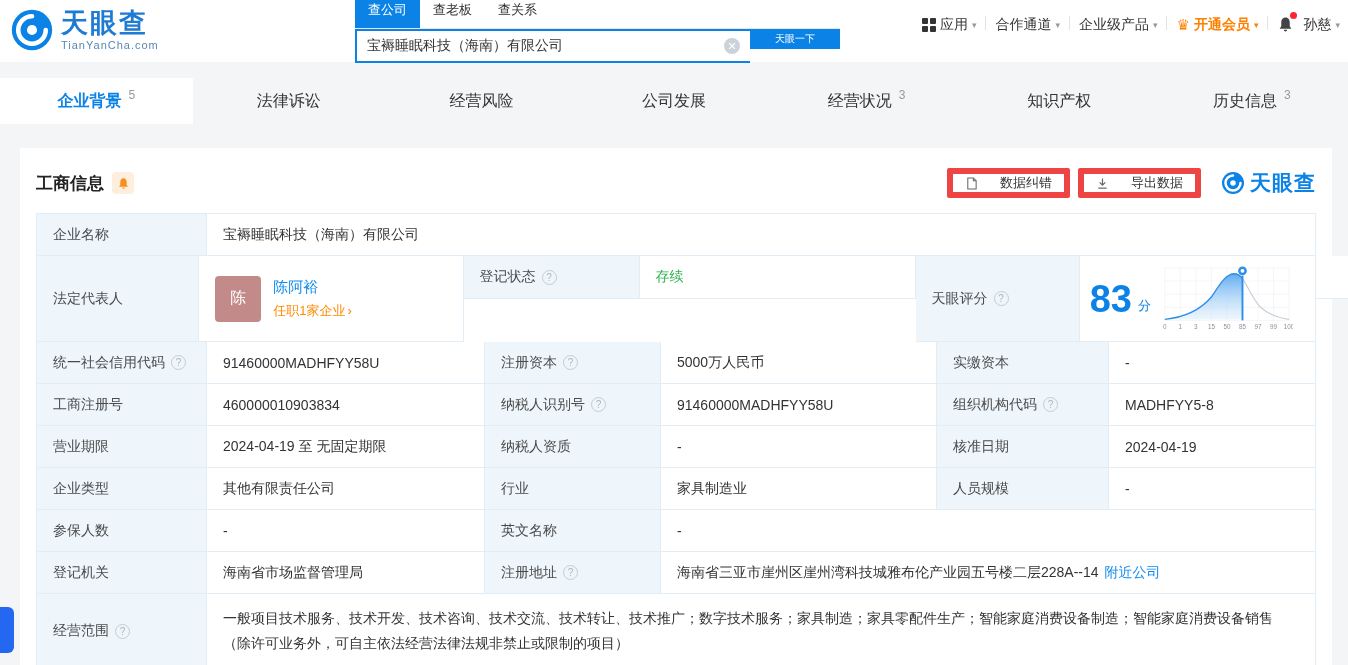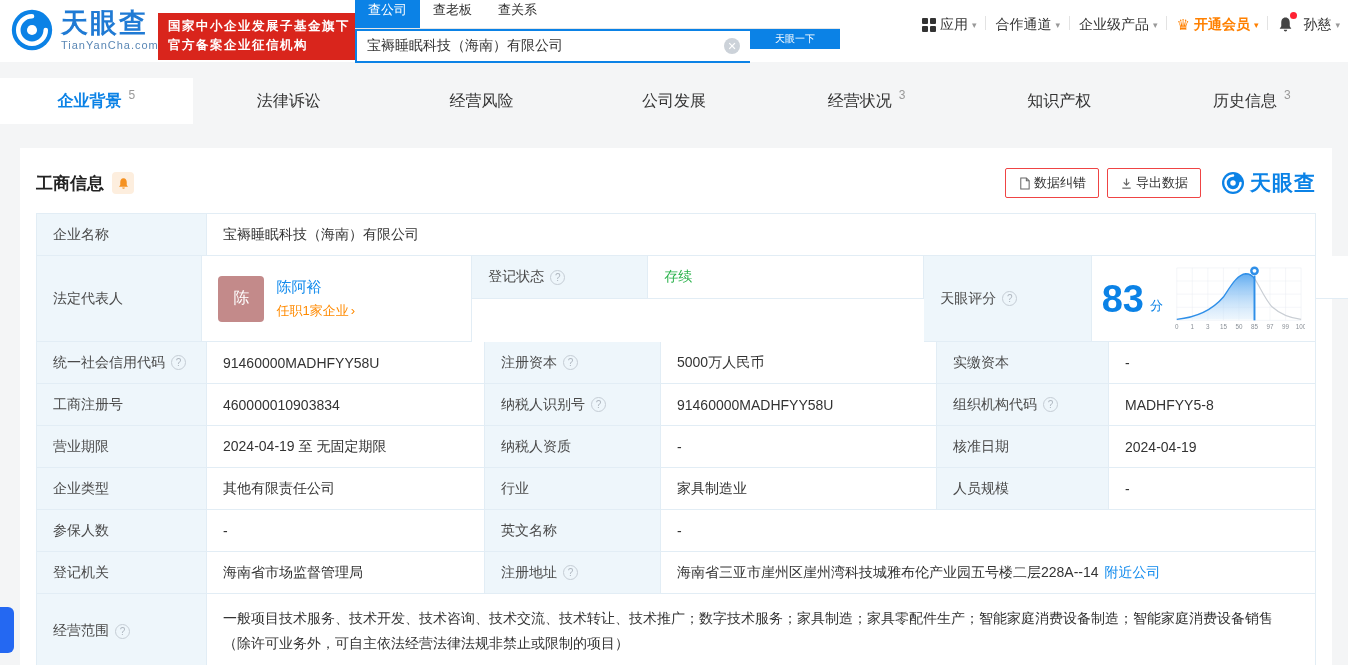--- a/index.html
+++ b/index.html
@@ -37,21 +37,21 @@
   .ntab { flex:1; display:flex; align-items:center; justify-content:center; gap:7px; font-size:16px; color:#333; cursor:pointer; }
   .ntab.active { background:#fff; color:#0b82e6; font-weight:bold; }
   .ncount { font-size:12px; color:#999; font-weight:normal; position:relative; top:-6px; }
 
   
   .card { position:absolute; top:148px; left:20px; width:1312px; height:517px; background:#fff; }
   .section-head { display:flex; align-items:center; padding:20px 16px 13px; }
   .sec-title { font-size:17px; font-weight:bold; color:#222; }
   .bell-badge { width:22px; height:22px; background:#fdeede; border-radius:4px; margin-left:8px; display:flex; align-items:center; justify-content:center; cursor:pointer; }
   .head-actions { margin-left:auto; display:flex; align-items:center; gap:8px; }
-  .act-btn { display:flex; align-items:center; gap:3px; height:30px; padding:0 12px; border:1px solid #ef4444; border-radius:2px; background:#fff; font-size:13px; color:#333; cursor:pointer; font-family:inherit; }
+  .act-btn { display:flex; align-items:center; gap:22px; height:30px; padding:0 12px; border:6px solid #ef4444; border-radius:2px; background:#fff; font-size:13px; color:#333; cursor:pointer; font-family:inherit; }
   .watermark { display:flex; align-items:center; gap:5px; margin-left:12px; }
   .wm-text { font-size:21px; font-weight:bold; color:#0b82e6; letter-spacing:1px; }
 
   
   .info-table { margin:2px 16px 0; width:1280px; border-top:1px solid #e2edf5; border-left:1px solid #e2edf5; font-size:14px; }
   .trow { display:flex; }
   .cell { border-right:1px solid #e2edf5; border-bottom:1px solid #e2edf5; display:flex; align-items:center; gap:6px; padding:0 16px; background:#fff; color:#333; }
   .lab { background:#eef6fb; color:#4a4a4a; }
   .c1l { width:170px; } .c1v { width:278px; }
   .c2l { width:176px; } .c2v { width:276px; }
@@ -64,21 +64,21 @@
   .midcol { width:452px; display:flex; flex-direction:row; }
   .subrow { display:flex; flex:1; }
   .subrow .s-lab { width:176px; }
   .subrow .s-val { width:276px; }
   .subrow .cell { height:43px; }
   .rep-cell { gap:12px; }
   .avatar { width:46px; height:46px; border-radius:4px; background:#c38a8a; color:#fff; font-size:16px; display:flex; align-items:center; justify-content:center; flex:none; }
   .rep-info { display:flex; flex-direction:column; gap:5px; }
   .rep-name { font-size:15px; color:#128bed; cursor:pointer; }
   .rep-sub { font-size:13px; color:#ff8a00; cursor:pointer; display:flex; align-items:center; gap:2px; }
-  .score-cell { padding:0 10px 0 10px; gap:6px; }
+  .score-cell { padding:0 22px 0 10px; gap:6px; }
   .score-num { font-size:38px; font-weight:bold; color:#0b82e6; line-height:1; }
   .score-unit { font-size:13px; color:#0b82e6; align-self:center; margin-top:14px; }
   .textblock { display:block; padding:12px 16px; line-height:1.8; }
 
   .float-handle { position:absolute; left:0; top:607px; width:14px; height:46px; background:#2468f2; border-radius:0 6px 6px 0; cursor:pointer; z-index:9; }
 </style>
 </head>
 <body>
 
 <div class="page">
@@ -89,24 +89,20 @@
         <circle cx="24" cy="24" r="22" fill="#0b82e6"></circle>
         <path d="M24 9 a15 15 0 1 0 15 15" stroke="#fff" stroke-width="5" fill="none" stroke-linecap="round"></path>
         <circle cx="24" cy="24" r="5.5" fill="#fff"></circle>
       </svg>
       <div class="logo-text">
         <div class="logo-cn">天眼查</div>
         <div class="logo-en">TianYanCha.com</div>
       </div>
     </div>
 
-    <div class="gov-badge">
-      <div>国家中小企业发展子基金旗下</div>
-      <div>官方备案企业征信机构</div>
-    </div>
 
     <div class="search-block">
       <div class="search-tabs">
         <span class="stab active">查公司</span>
         <span class="stab">查老板</span>
         <span class="stab">查关系</span>
       </div>
       <div class="search-row">
         <div class="search-input-wrap">
           <input class="search-input" value="宝褥睡眠科技（海南）有限公司" style="">

